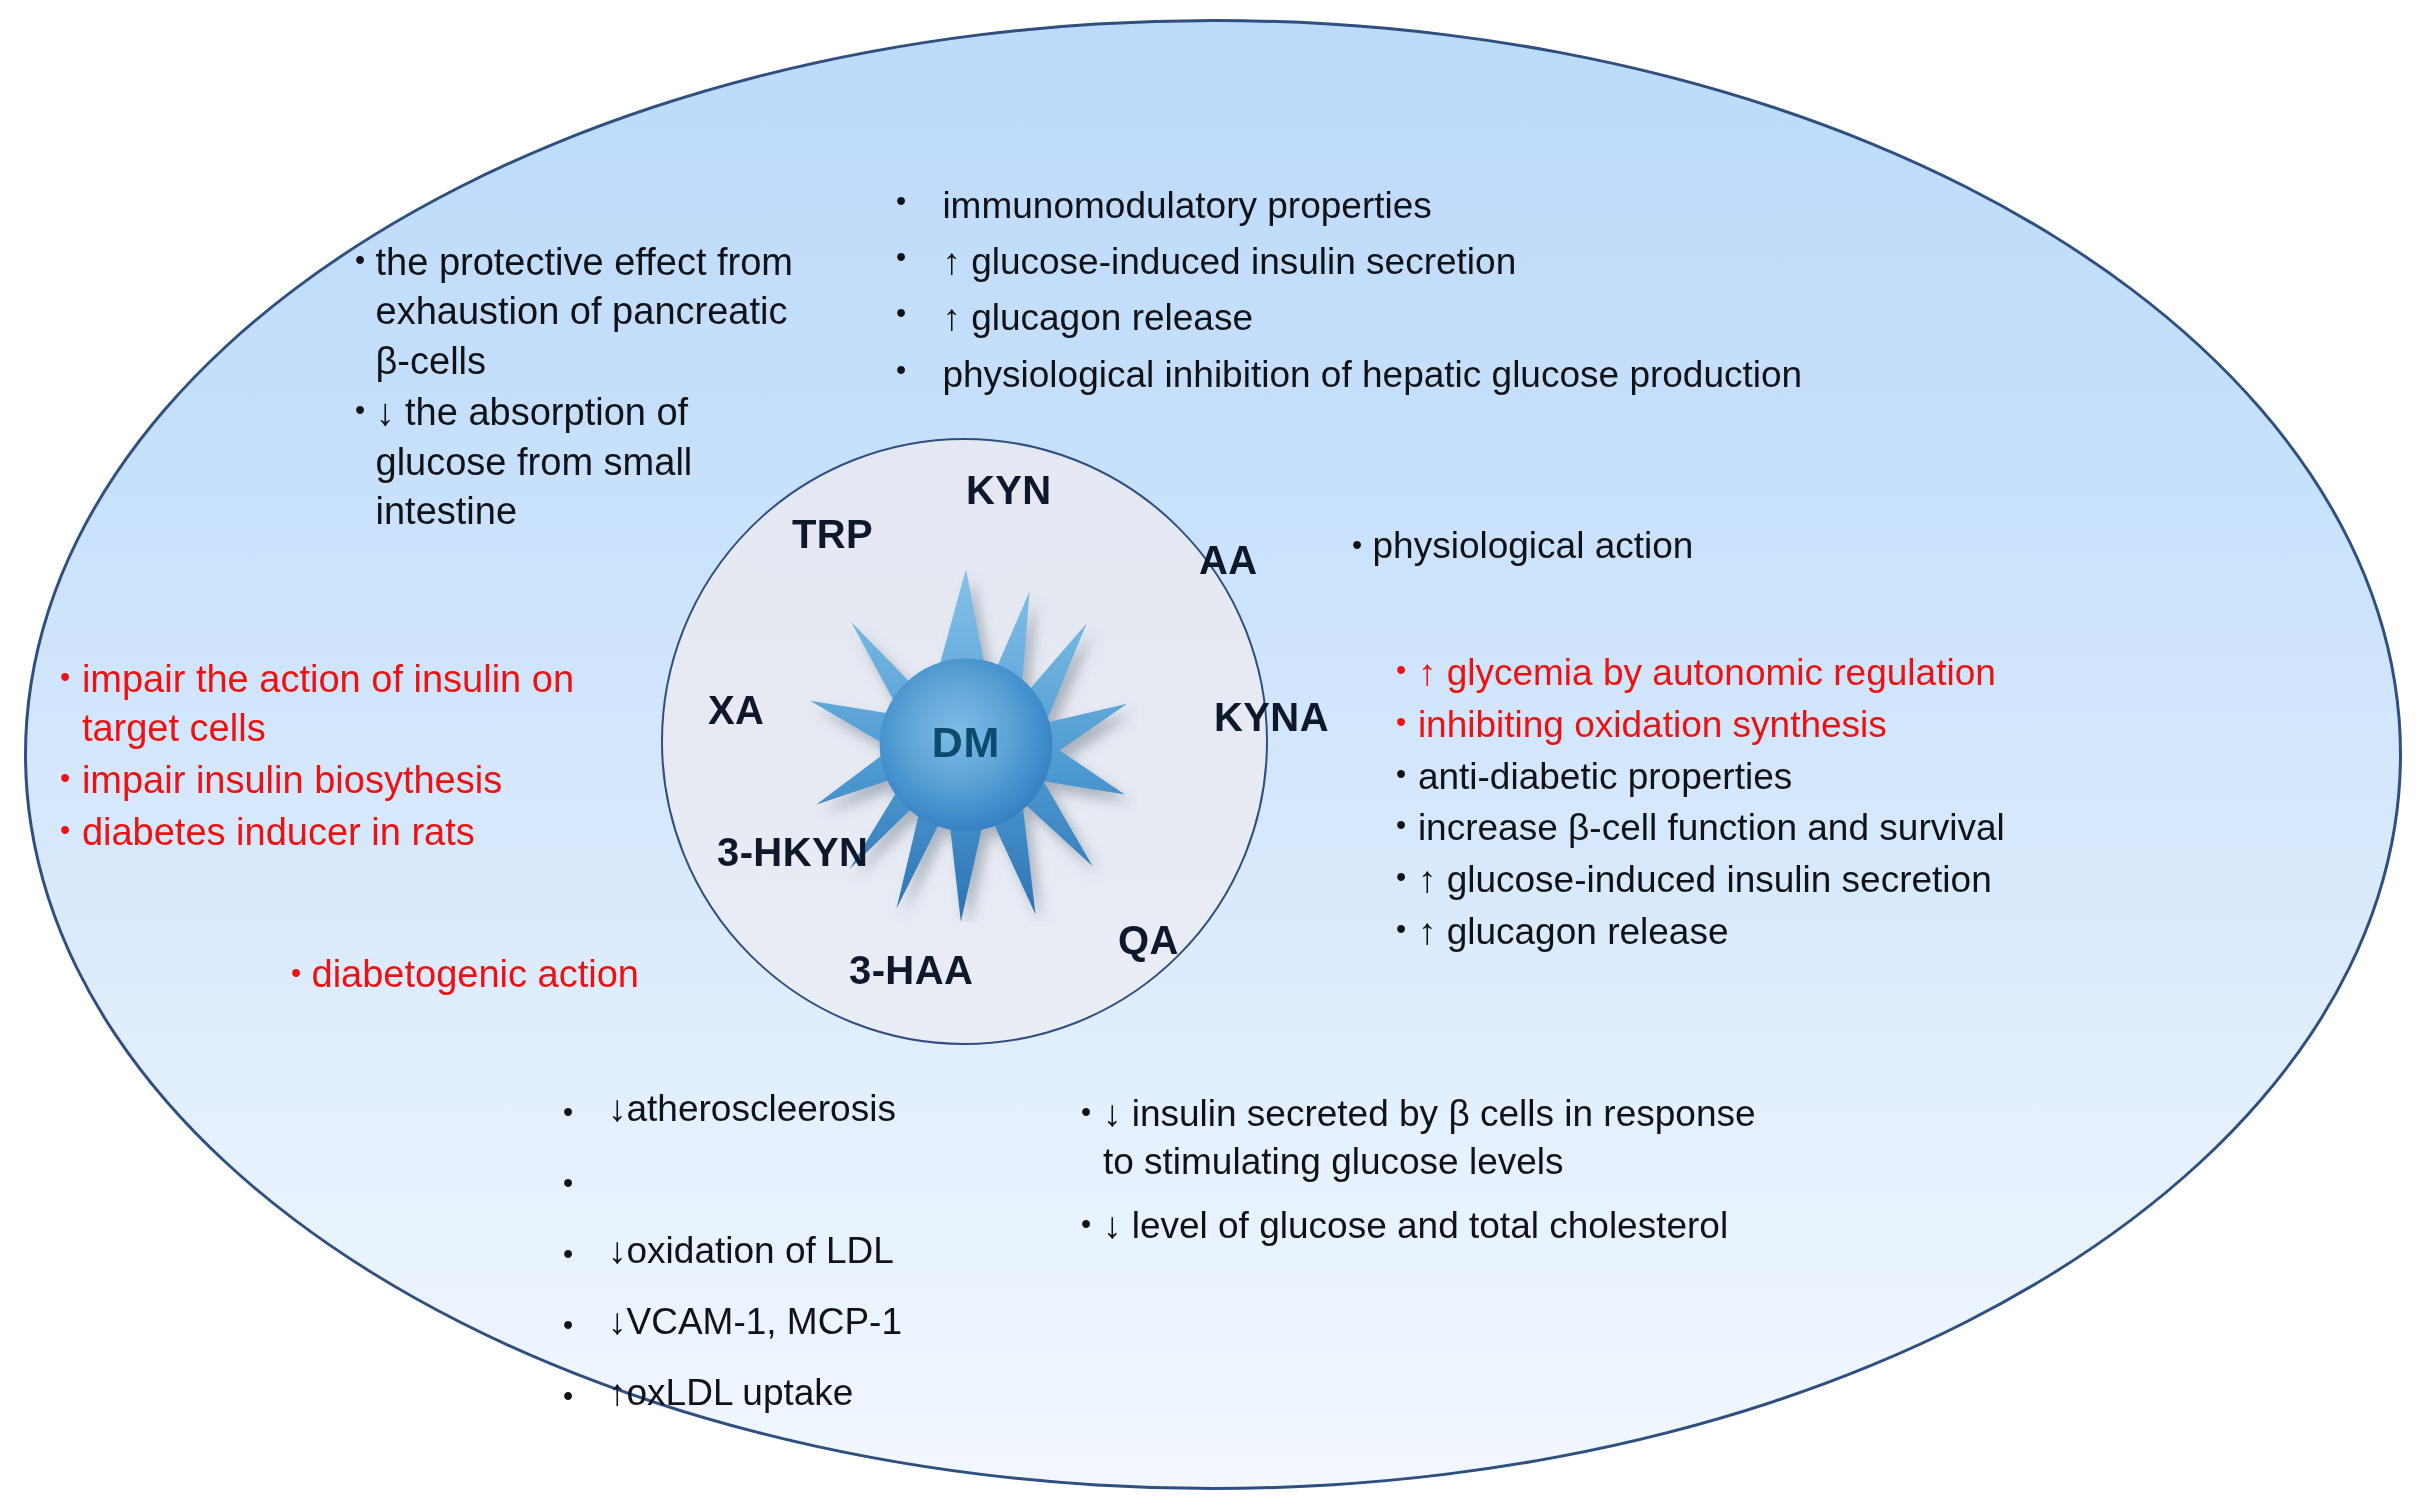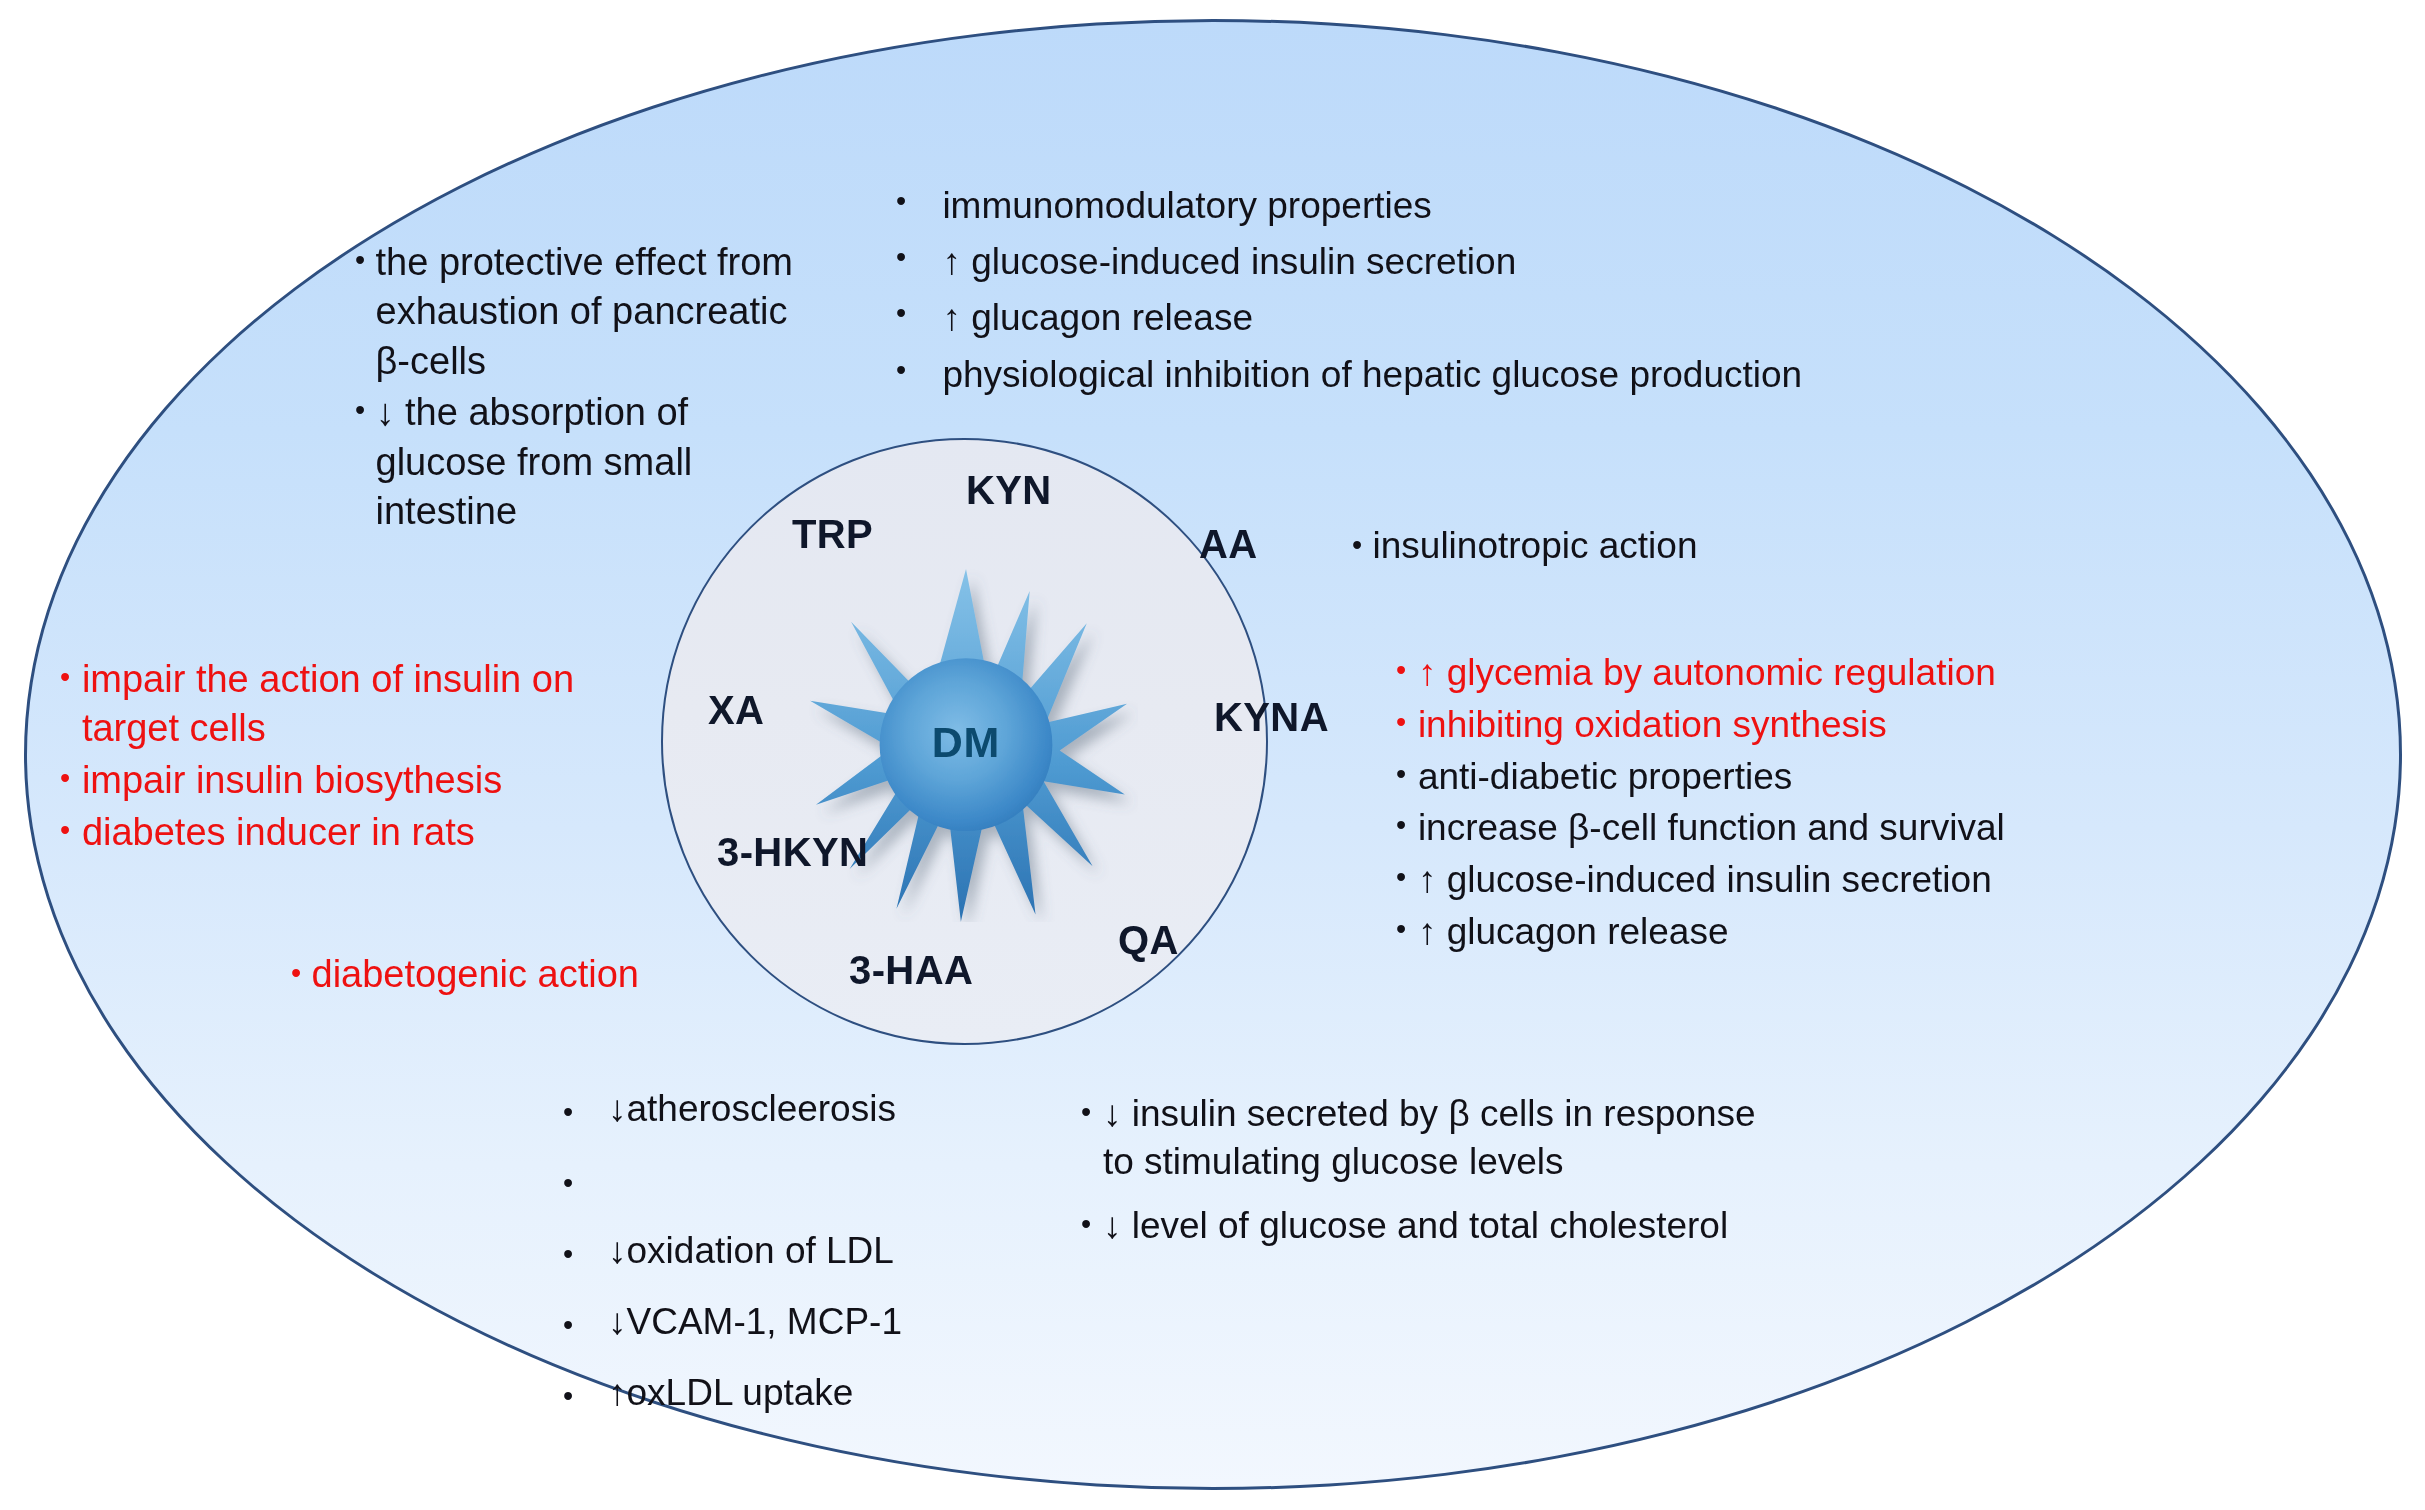--- a/index.html
+++ b/index.html
@@ -75,21 +75,21 @@
   .metab {
     position: absolute;
     font-size: 40px;
     font-weight: bold;
     color: #0f172a;
     white-space: nowrap;
     letter-spacing: 0.4px;
   }
   .m-kyn    { left: 966px; top: 468px; }
   .m-trp    { left: 792px; top: 512px; }
-  .m-aa     { left: 1199px; top: 522px; }
+  .m-aa     { left: 1199px; top: 538px; }
   .m-xa     { left: 708px;  top: 688px; }
   .m-kyna   { left: 1214px; top: 695px; text-align: center; }
   .m-3hkyn  { left: 717px;  top: 830px; }
   .m-3haa   { left: 849px; top: 948px; }
   .m-qa     { left: 1118px; top: 918px; }
 
   
   .tblock {
     position: absolute;
     color: #111118;
@@ -249,21 +249,21 @@
         <li class="black">
           <span class="bullet">•</span>
           <span class="btext">physiological inhibition of hepatic glucose production</span>
         </li>
       </ul>
     </div>
   <div class="tblock" id="blk-insulinotropic">
       <ul>
         <li class="black">
           <span class="bullet">•</span>
-          <span class="btext">insulinotropic action</span>
+          <span class="btext">physiological action</span>
         </li>
       </ul>
     </div>
   <div class="tblock" id="blk-left">
       <ul>
         <li class="red">
           <span class="bullet">•</span>
           <span class="btext">impair the action   of insulin on target cells</span>
         </li>
         <li class="red">

